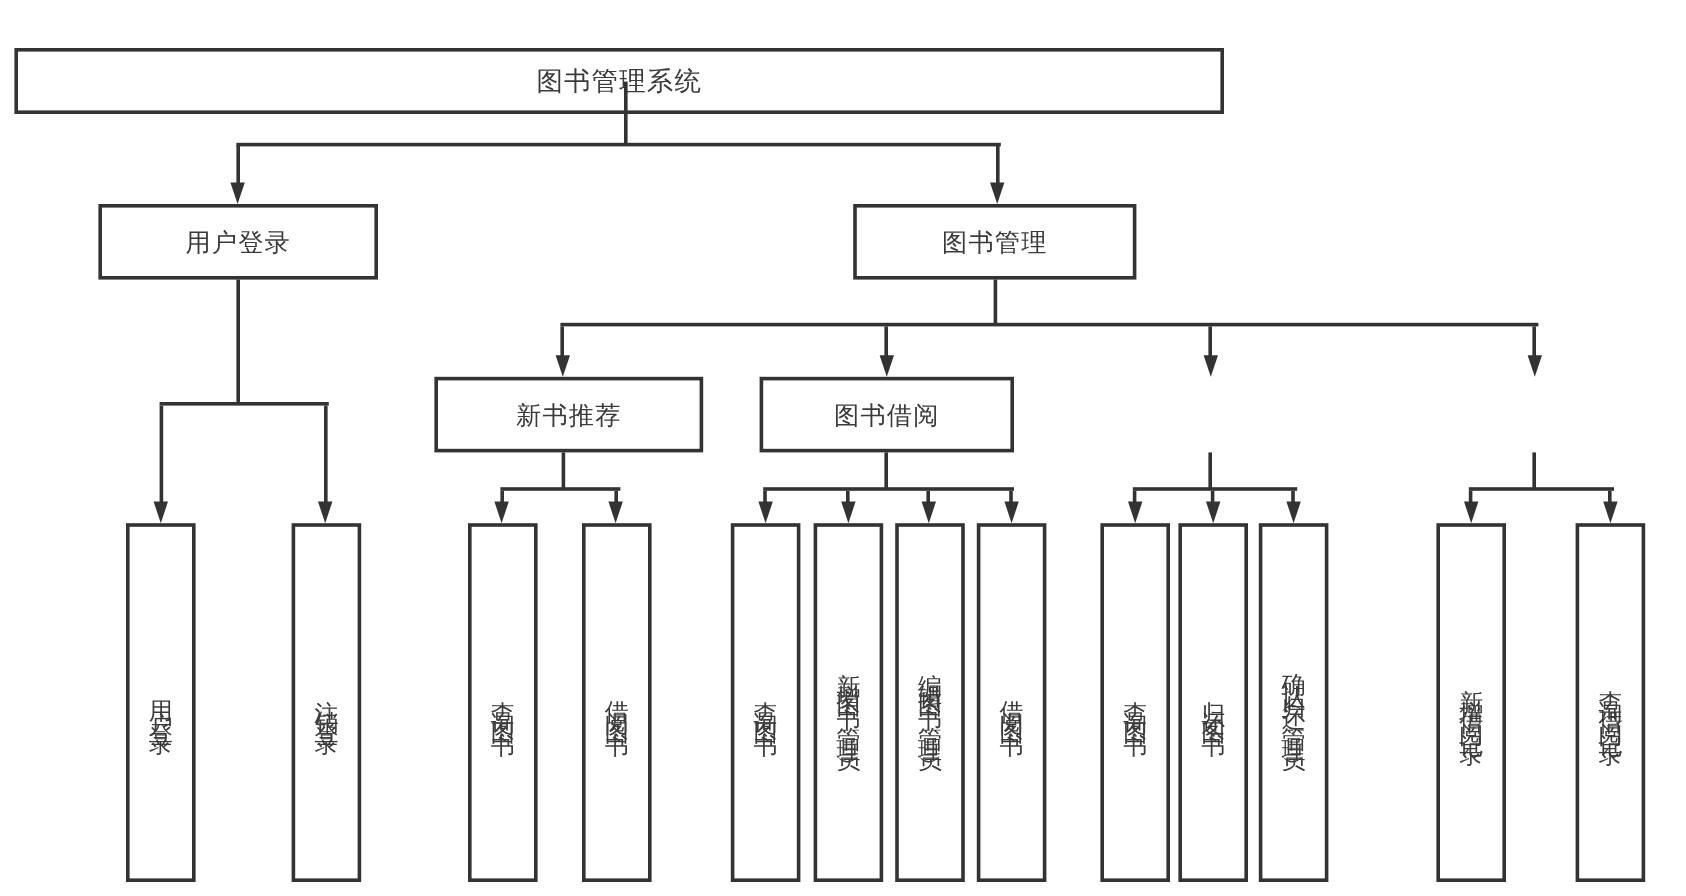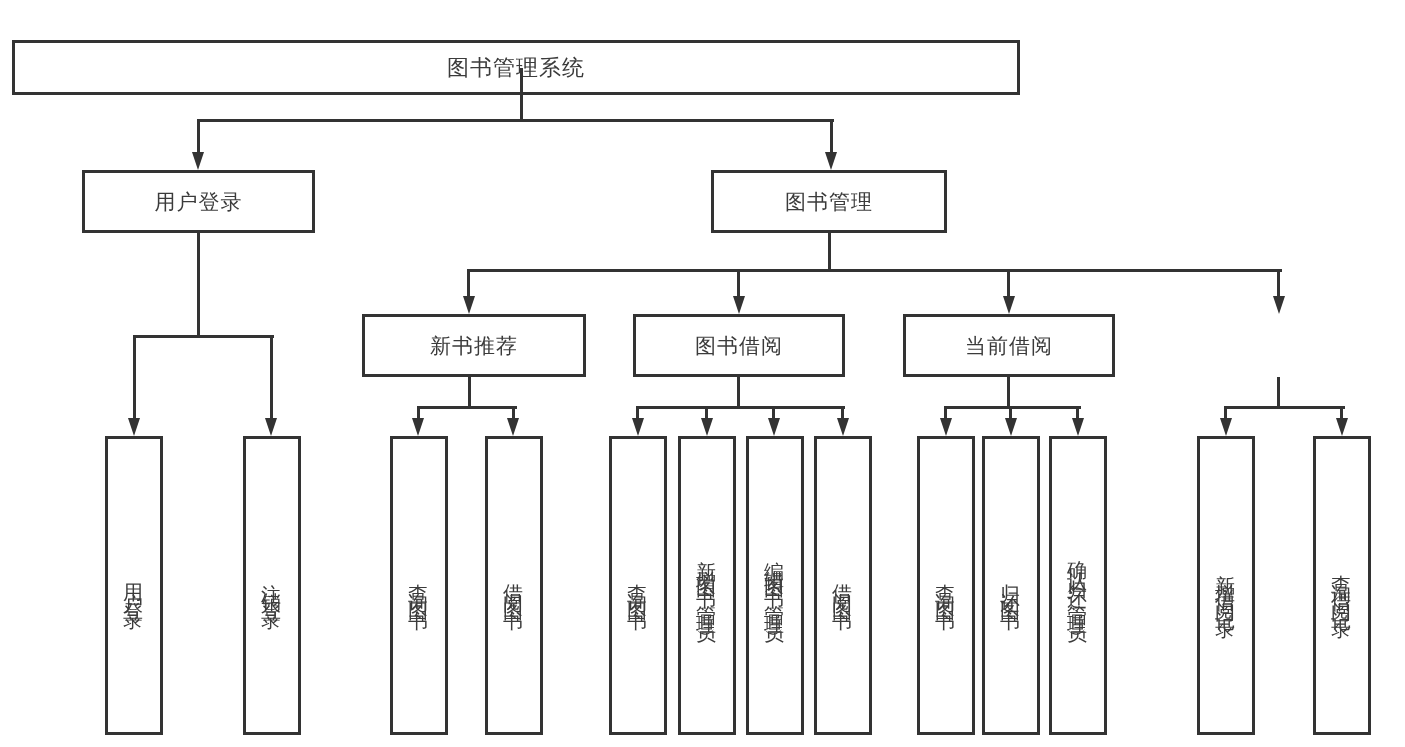--- a/index.html
+++ b/index.html
@@ -76,23 +76,20 @@
   <div class="arrow" style="left:733px;top:296px;"></div>
   <div class="arrow" style="left:1003px;top:296px;"></div>
   <div class="arrow" style="left:1273px;top:296px;"></div>
 
   <div class="box" style="left:362px;top:314px;width:224px;height:63px;">
     <span>新书推荐</span>
   </div>
   <div class="box" style="left:633px;top:314px;width:212px;height:63px;">
     <span>图书借阅</span>
   </div>
-  <div class="box" style="left:903px;top:314px;width:212px;height:63px;">
-    <span>当前借阅</span>
-  </div>
 
   <div class="line" style="left:468px;top:377px;width:3px;height:31px;"></div>
   <div class="line" style="left:417px;top:406px;width:100px;height:3px;"></div>
   <div class="line" style="left:417px;top:409px;width:3px;height:10px;"></div>
   <div class="line" style="left:512px;top:409px;width:3px;height:10px;"></div>
   <div class="arrow" style="left:412px;top:418px;"></div>
   <div class="arrow" style="left:507px;top:418px;"></div>
 
   <div class="line" style="left:737px;top:377px;width:3px;height:31px;"></div>
   <div class="line" style="left:636px;top:406px;width:209px;height:3px;"></div>

